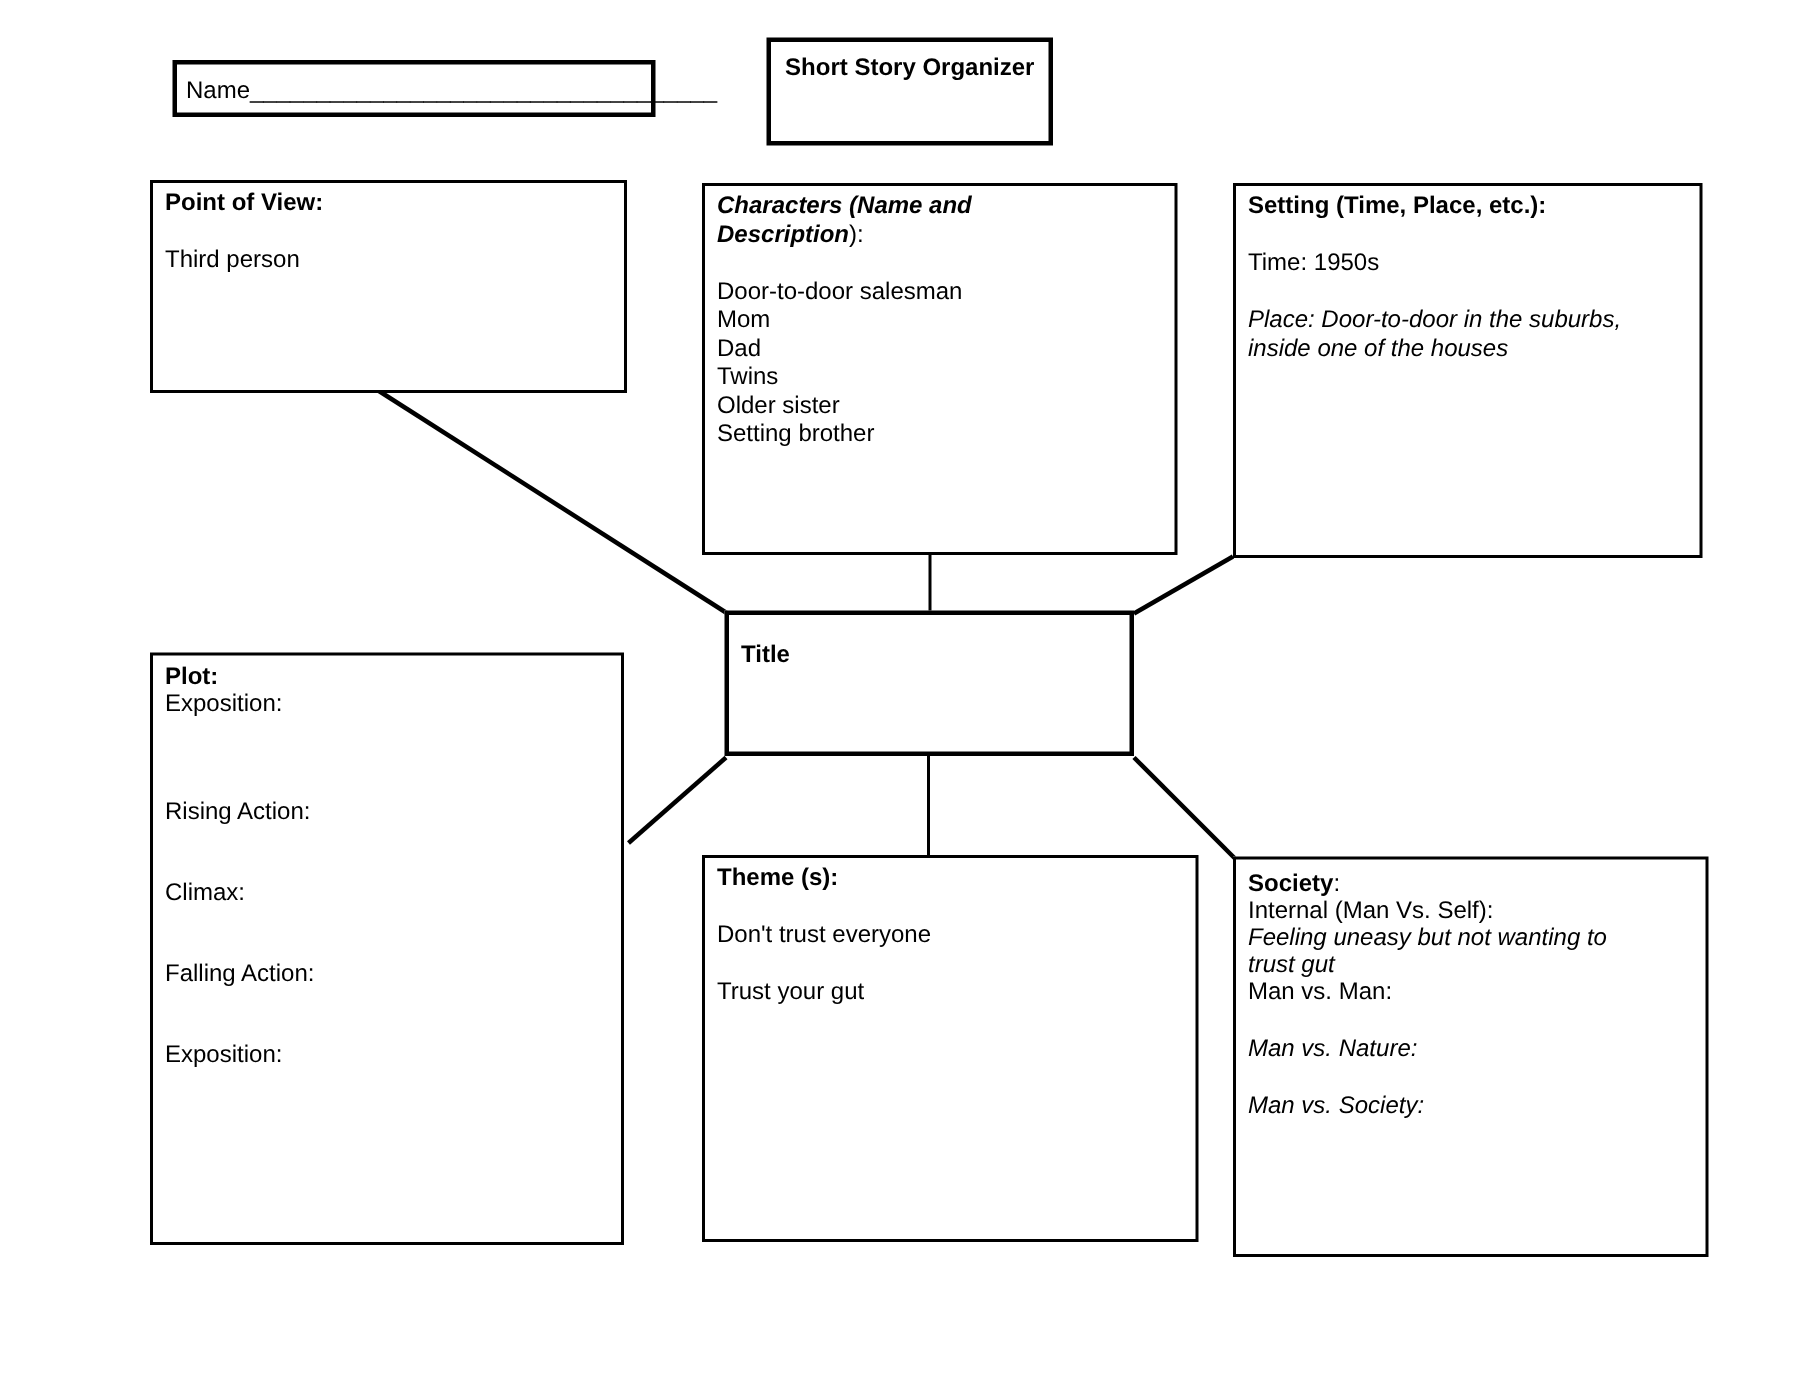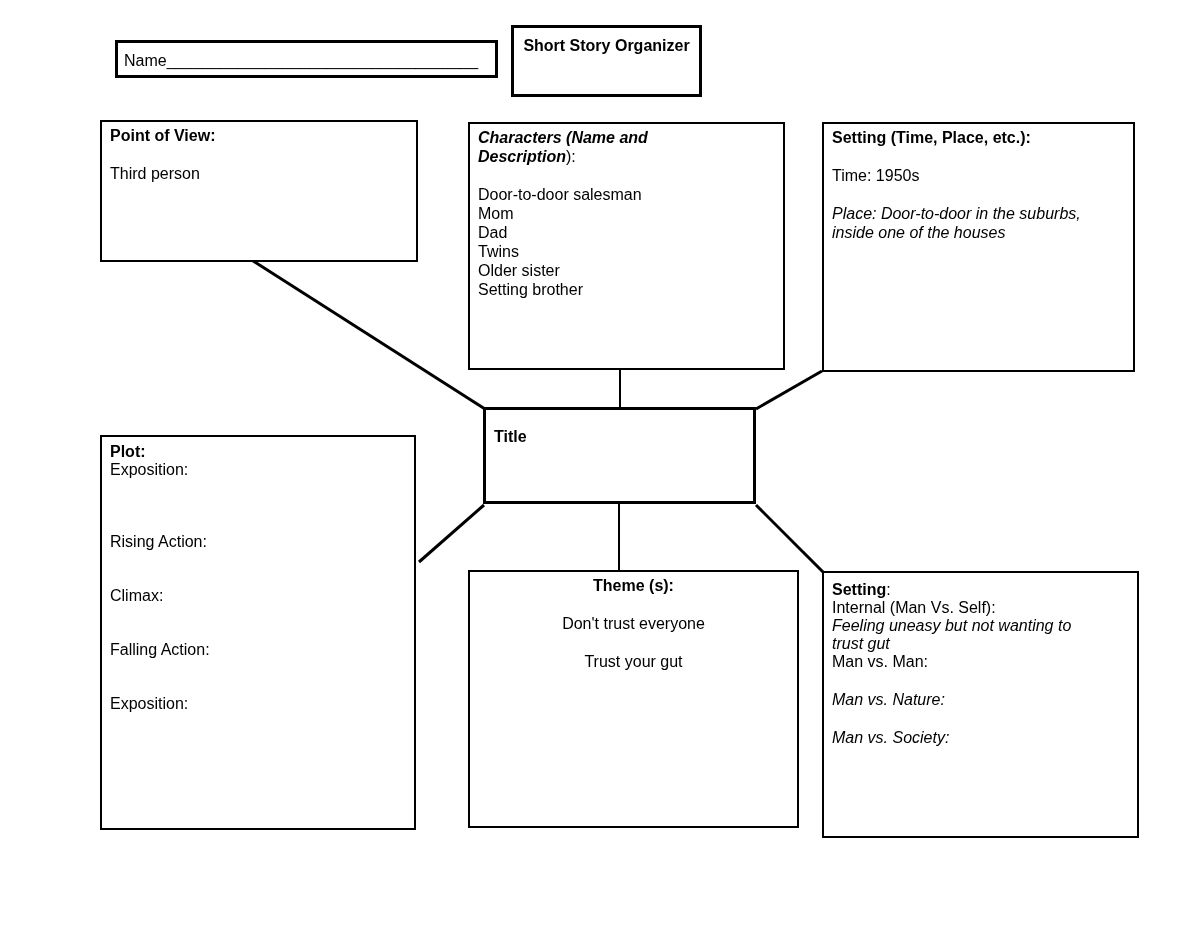--- a/index.html
+++ b/index.html
@@ -25,33 +25,33 @@
     padding: 4px 8px;
     font-size: 16px;
     line-height: 19px;
   }
   .heavy { border-width: 3px; }
   .bold { font-weight: bold; }
   .pre { white-space: pre-line; font-style: italic; }
   .mt-blank { margin-top: 19px; }
 
   
-  #name-box   { left: 115px; top: 40px;  width: 383px; height: 38px; padding: 8px 6px; }
+  #name-box   { left: 115px; top: 40px;  width: 322px; height: 38px; padding: 8px 6px; text-align: right; }
   #organizer-box {
     left: 511px; top: 25px; width: 191px; height: 72px;
     text-align: center; font-weight: bold; line-height: 17px; padding-top: 9px;
   }
 
   
   #pov-box        { left: 100px; top: 120px; width: 318px; height: 142px; }
   #characters-box { left: 468px; top: 122px; width: 317px; height: 248px; }
   #setting-box    { left: 822px; top: 122px; width: 313px; height: 250px; }
   #title-box      { left: 483px; top: 407px; width: 273px; height: 97px; border-width: 3px; font-weight: bold; padding: 17px 8px; }
   #plot-box       { left: 100px; top: 435px; width: 316px; height: 395px; line-height: 18px; padding-top: 6px; }
-  #theme-box      { left: 468px; top: 570px; width: 331px; height: 258px; text-align: center; }
+  #theme-box      { left: 468px; top: 570px; width: 331px; height: 258px; }
   #conflict-box   { left: 822px; top: 571px; width: 317px; height: 267px; line-height: 18px; padding-top: 8px; }
 
   .plot-field      { margin-top: 36px; }
   .plot-field-first{ margin-top: 0; }
   .plot-field-gap  { margin-top: 54px; }
   .conflict-gap    { margin-top: 20px; font-style: italic; }
 </style>
 </head>
 <body>
 
@@ -115,21 +115,21 @@
   </div>
 
   <div id="theme-box" class="box">
     <div class="bold">Theme (s):</div>
     <div class="mt-blank">Don't trust everyone</div>
     <div class="mt-blank">Trust your gut</div>
   </div>
 
   <div id="conflict-box" class="box">
     <div>
-      <span class="bold">Setting</span><span>:</span>
+      <span class="bold">Society</span><span>:</span>
     </div>
     <div>Internal (Man Vs. Self):</div>
     <div class="pre">Feeling uneasy but not wanting to
 trust gut</div>
     <div>Man vs. Man:</div>
     <div class="conflict-gap">Man vs. Nature:</div>
     <div class="conflict-gap">Man vs. Society:</div>
   </div>
 
 </div>

